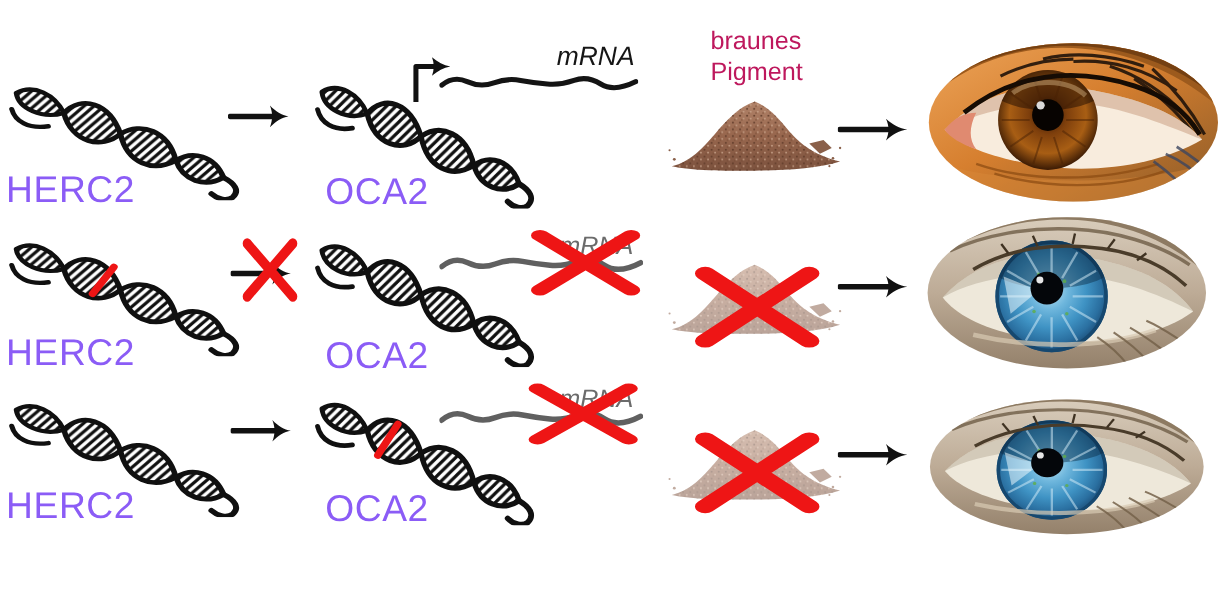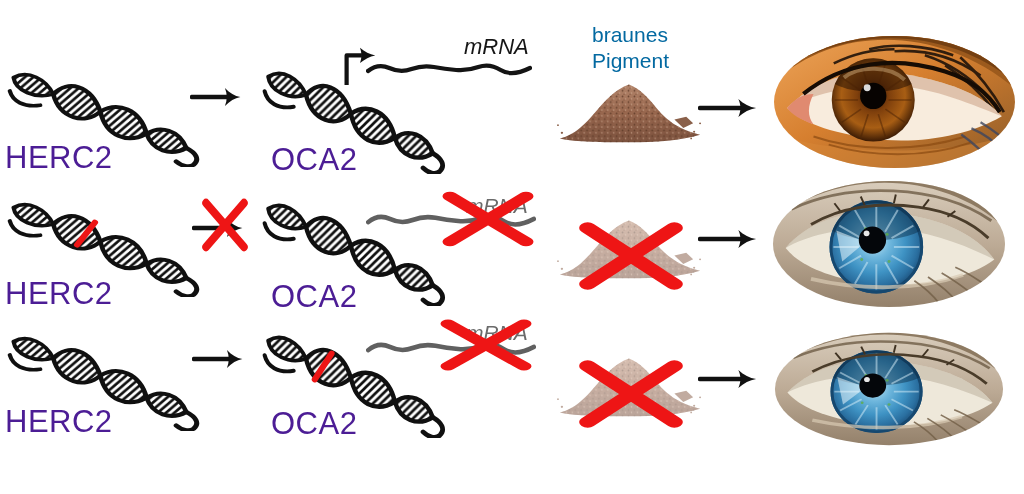--- a/index.html
+++ b/index.html
@@ -1,22 +1,22 @@
 <!DOCTYPE html>
 <html><head>
 <meta charset="utf-8">
 <style>
   html,body{margin:0;padding:0;background:#fff;}
   .canvas{position:relative;width:1024px;height:494px;background:#fff;overflow:hidden;
           font-family:"Liberation Sans",sans-serif;color:#111;}
   .abs{position:absolute;display:block;}
-  .gene-label{position:absolute;font-size:31px;letter-spacing:.5px;color:#4c1d95;white-space:nowrap;}
+  .gene-label{position:absolute;font-size:31px;letter-spacing:.5px;color:#8b5cf6;white-space:nowrap;}
   .mrna-label{position:absolute;font-size:22px;color:#161616;white-space:nowrap;font-style:italic;}
   .mrna-label.gray{color:#6b6b6b;font-size:21px;}
-  .pigment-label{position:absolute;font-size:21px;line-height:26px;color:#0369a1;white-space:nowrap;}
+  .pigment-label{position:absolute;font-size:21px;line-height:26px;color:#be185d;white-space:nowrap;}
   .wave-black{color:#141414;}
   .wave-gray{color:#606060;}
   .faded{opacity:.52;}
 </style>
 </head>
 <body>
 
 <svg width="0" height="0" style="position:absolute" aria-hidden="true">
   <defs>
     <pattern id="hatch" width="9" height="9" patternUnits="userSpaceOnUse">

